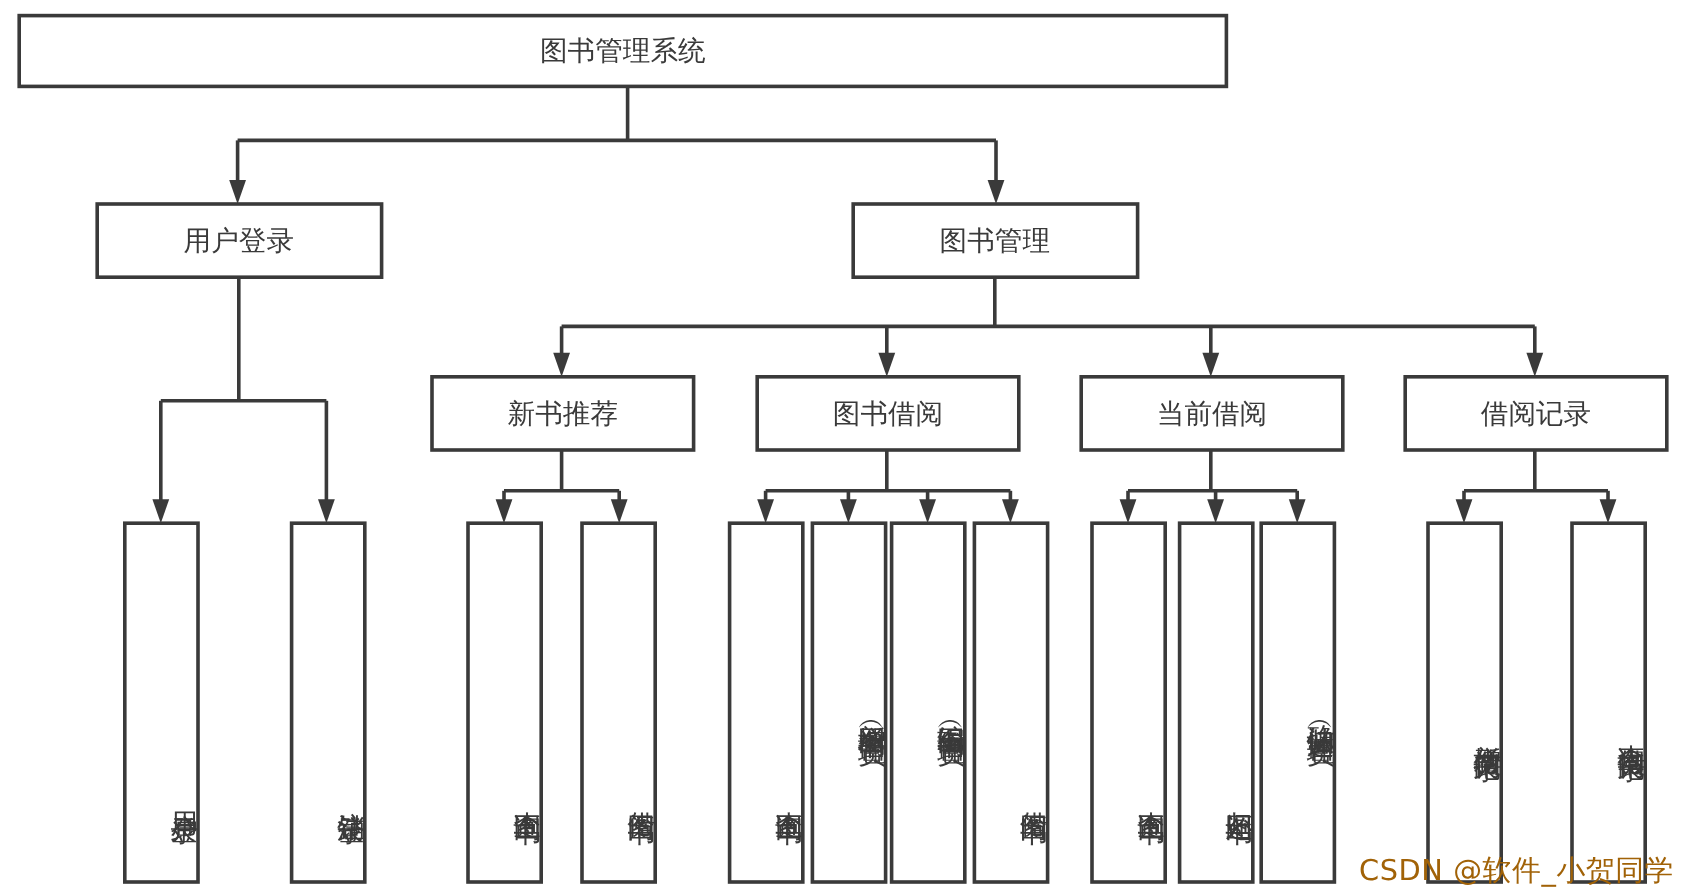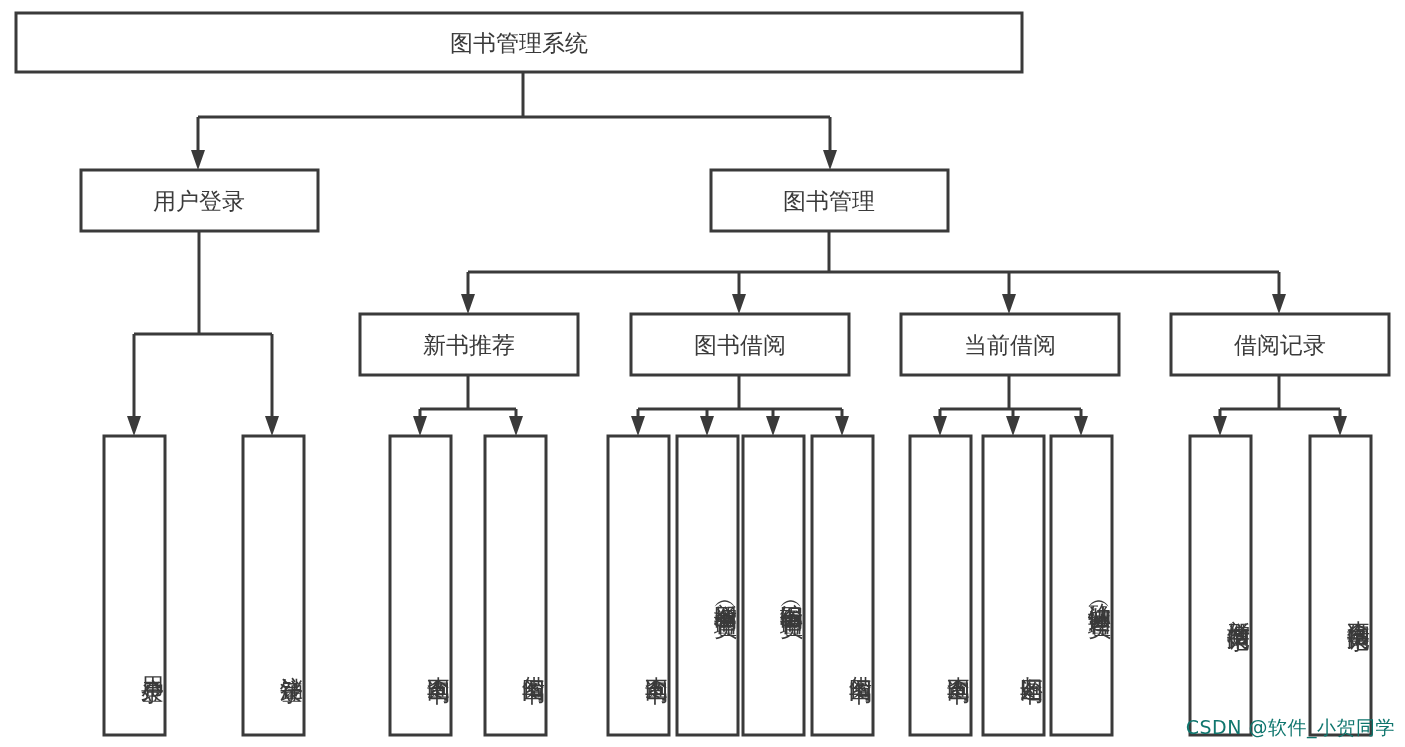--- a/index.html
+++ b/index.html
@@ -63,22 +63,22 @@
     line-height: 1.08;
     letter-spacing: 2px;
     white-space: nowrap;
     pointer-events: none;
   }
   .watermark {
     position: absolute;
     right: 10px;
     bottom: 6px;
     font-family: "DejaVu Sans", "Liberation Sans", sans-serif;
-    font-size: 19px;
-    color: #0f766e;
+    font-size: 24px;
+    color: #a16207;
     letter-spacing: 0.5px;
     white-space: nowrap;
   }
 </style>
 </head>
 <body>
 
 <div id="diagram-root">
 
   <svg id="flow-svg" viewBox="0 0 1405 747">

